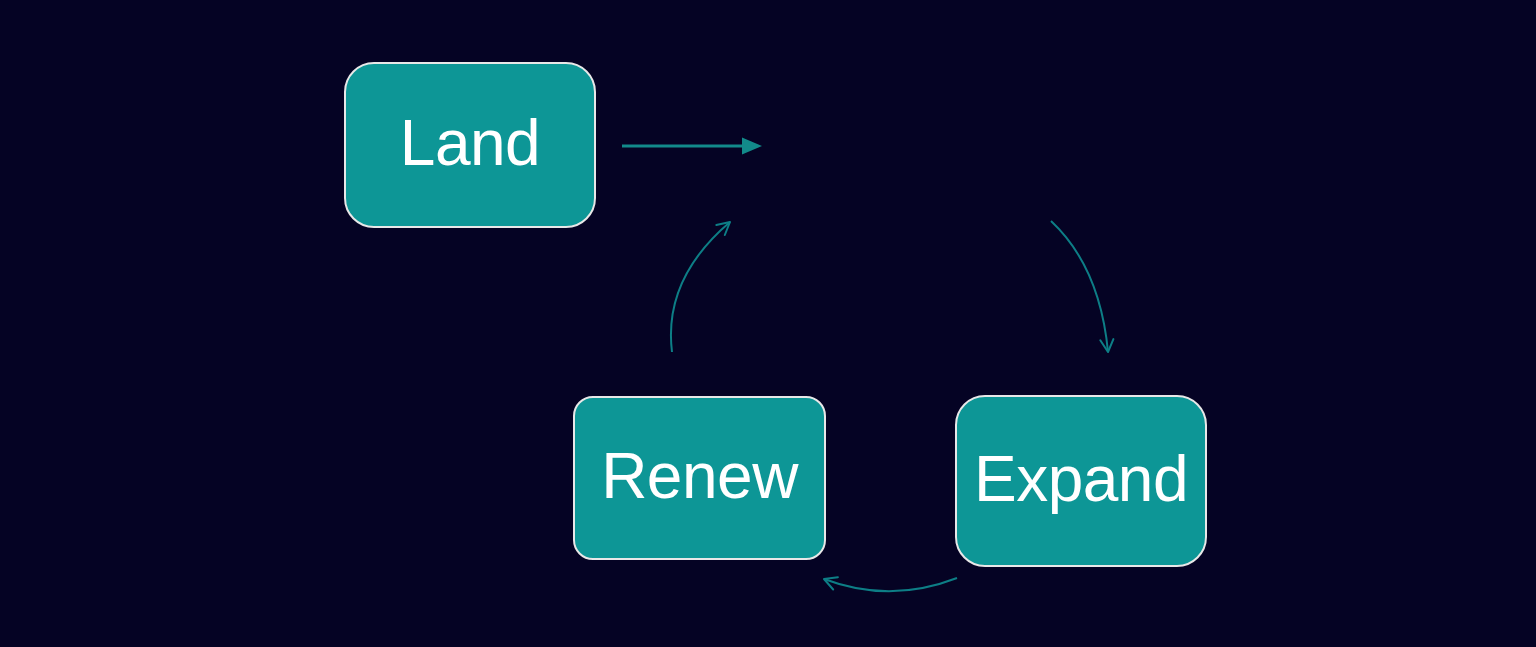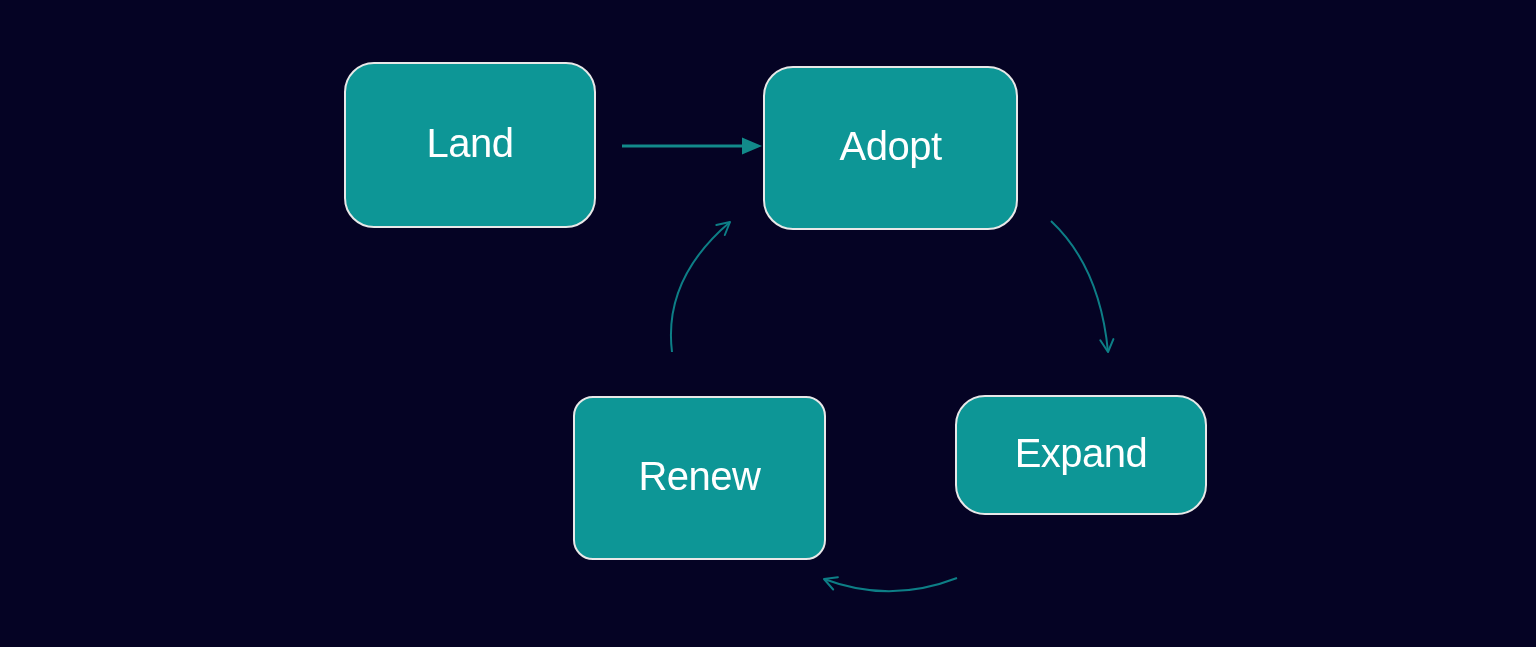--- a/index.html
+++ b/index.html
@@ -26,29 +26,29 @@
     position: absolute;
     background: var(--node_fill);
     border: 2px solid var(--node_border);
     border-radius: 30px;
     display: flex;
     align-items: center;
     justify-content: center;
   }
   .node span {
     color: var(--node_text);
-    font-size: 40px;
+    font-size: 64px;
     letter-spacing: -0.5px;
     line-height: 1;
     padding-bottom: 4px;
   }
   .node-land   { left: 344px; top: 62px;  width: 252px; height: 166px; }
   .node-adopt  { left: 763px; top: 66px;  width: 255px; height: 164px; }
   .node-renew  { left: 573px; top: 396px; width: 253px; height: 164px; border-radius: 20px; }
-  .node-expand { left: 955px; top: 395px; width: 252px; height: 120px; }
+  .node-expand { left: 955px; top: 395px; width: 252px; height: 172px; }
   .connector-layer {
     position: absolute;
     left: 0; top: 0;
     width: 1536px;
     height: 647px;
     pointer-events: none;
   }
   .edge-straight { stroke: var(--arrow); stroke-width: 3; fill: none; }
   .edge-straight-head { fill: var(--arrow); stroke: none; }
   .edge-curved { stroke: var(--arrow_curved); stroke-width: 2; fill: none; }
@@ -85,23 +85,20 @@
     <g>
       <path class="edge-curved" d="M672,352 Q663,279 730,222"></path>
       <path class="edge-curved-head" d="M716.3,225 L730,222 L724.8,235"></path>
     </g>
   </svg>
 
   <div class="node node-land">
     <span>Land</span>
   </div>
 
-  <div class="node node-adopt">
-    <span>Adopt</span>
-  </div>
 
   <div class="node node-renew">
     <span>Renew</span>
   </div>
 
   <div class="node node-expand">
     <span>Expand</span>
   </div>
 
 </div>

